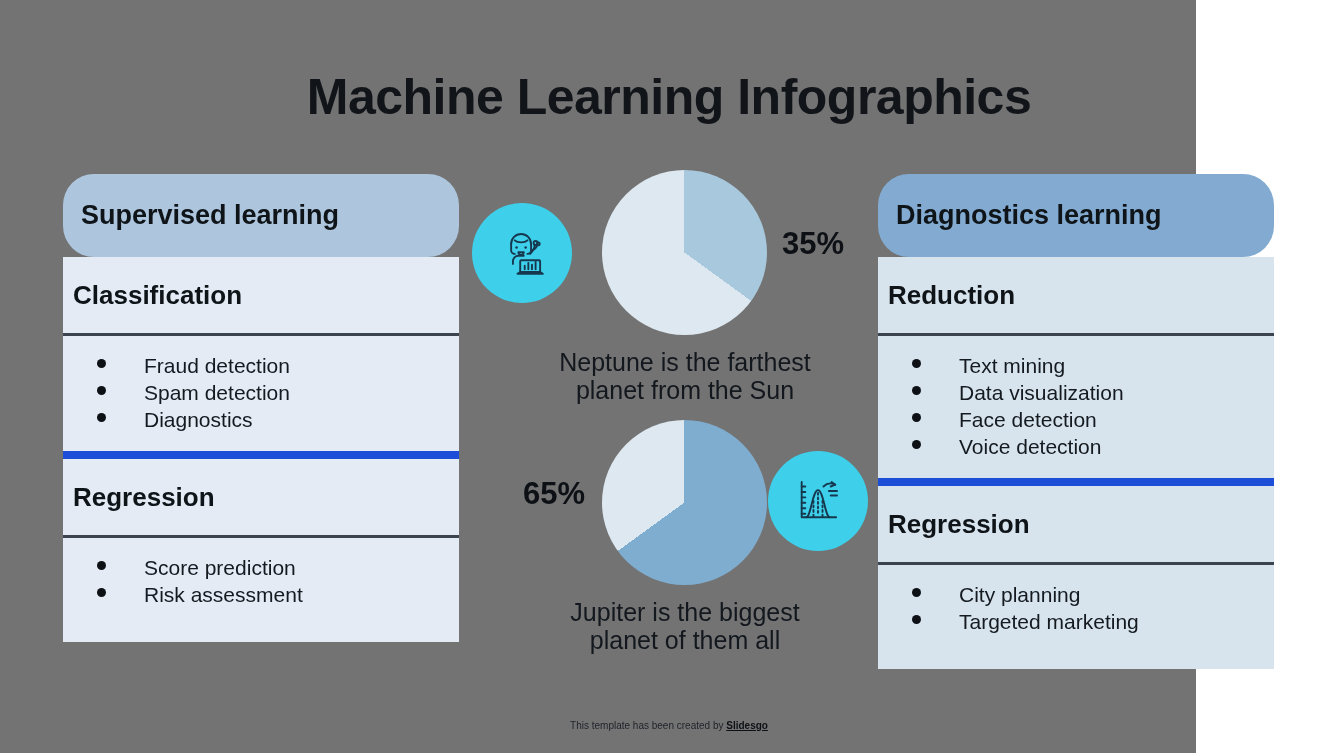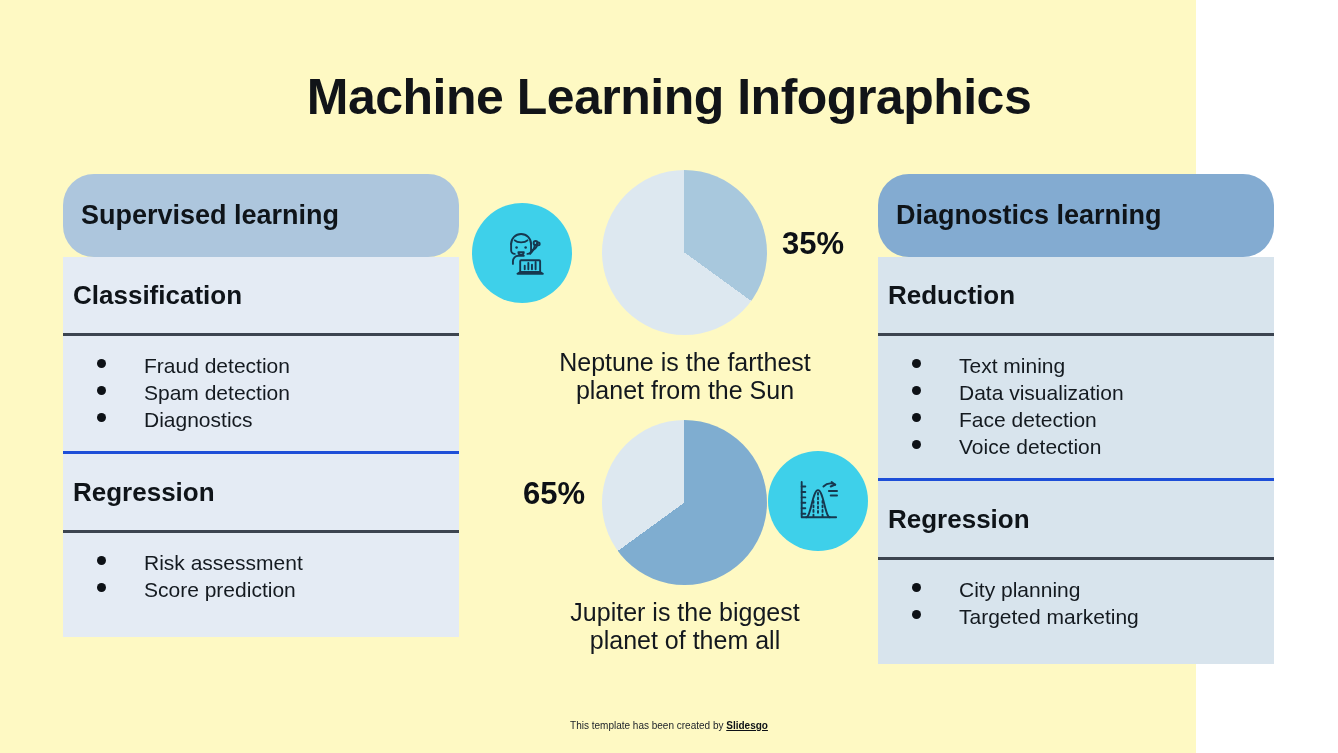--- a/index.html
+++ b/index.html
@@ -9,21 +9,21 @@
     height: 753px;
     background: #ffffff;
     font-family: "Liberation Sans", sans-serif;
     overflow: hidden;
   }
 
   #slide {
     position: relative;
     width: 1196px;
     height: 753px;
-    background: #fef9c3;
+    background: #737373;
   }
 
   
   .slide-title {
     position: absolute;
     top: 68px;
     left: 0;
     width: 1338px;
     text-align: center;
     font-size: 50px;
@@ -65,21 +65,21 @@
     align-items: center;
     padding-left: 10px;
     font-size: 26px;
     font-weight: bold;
     color: #0f1419;
     border-bottom: 3px solid #3c4450;
   }
 
   .bullet-block {
     padding: 16px 0 18px 0;
-    border-bottom: 3px solid #1d4ed8;
+    border-bottom: 8px solid #1d4ed8;
   }
   .bullet-block.last { border-bottom: none; padding-bottom: 34px; }
 
   .bullet-list { list-style: none; }
 
   .bullet-item {
     display: flex;
     align-items: baseline;
     font-size: 21px;
     color: #141a20;
@@ -200,25 +200,25 @@
           </li>
         </ul>
       </div>
 
       <div class="section-title">Regression</div>
 
       <div class="bullet-block last">
         <ul class="bullet-list">
           <li class="bullet-item">
             <span class="bullet-dot"></span>
+            <span>Score prediction</span>
+          </li>
+          <li class="bullet-item">
+            <span class="bullet-dot"></span>
             <span>Risk assessment</span>
-          </li>
-          <li class="bullet-item">
-            <span class="bullet-dot"></span>
-            <span>Score prediction</span>
           </li>
         </ul>
       </div>
 
     </div>
   </div>
 
   <div class="column right">
     <div class="col-header">Diagnostics learning</div>
     <div class="col-body">

